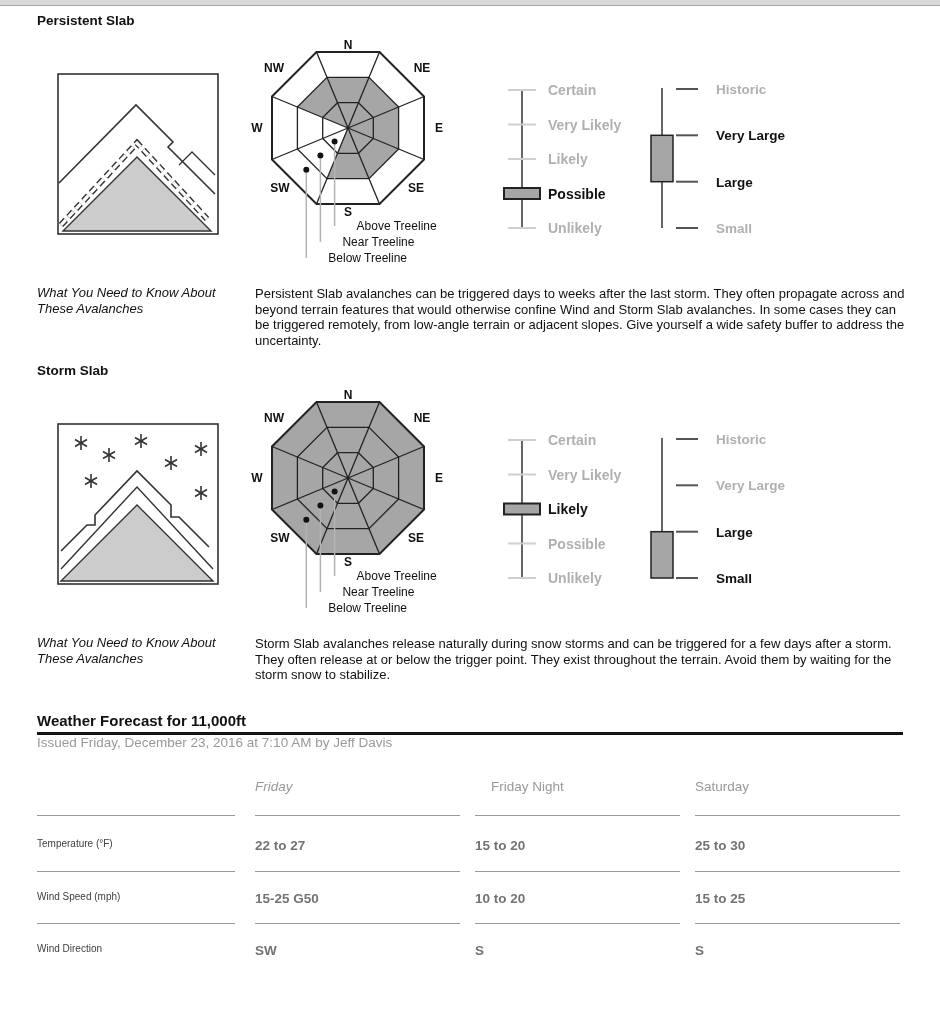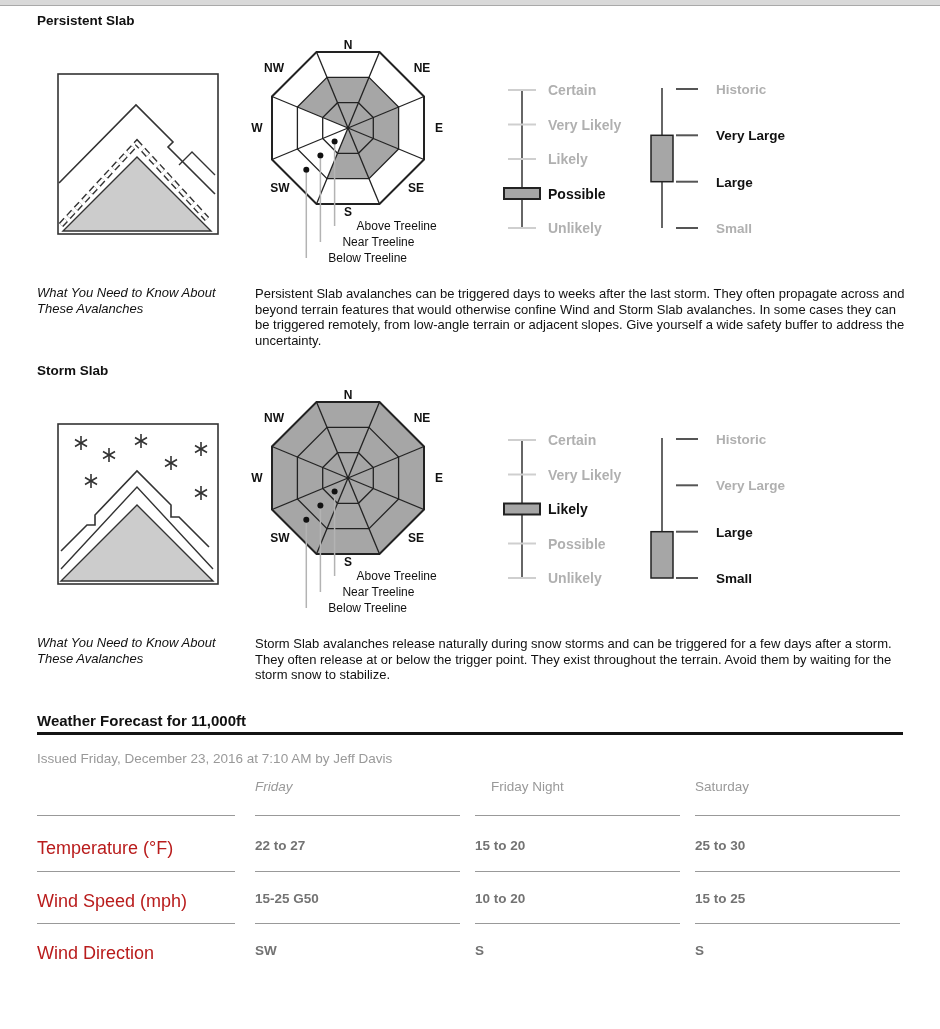--- a/index.html
+++ b/index.html
@@ -9,21 +9,21 @@
   .top-strip { position:absolute; left:0; top:0; width:940px; height:6px;
                background:#d9d9d9; border-bottom:1px solid #a9a9a9; }
   .abs { position:absolute; }
   .problem-title { font-size:13.5px; font-weight:bold; color:#111; }
   .know-label { font-size:13px; font-style:italic; line-height:16px; width:200px; color:#111; }
   .description { font-size:13px; line-height:15.6px; width:658px; color:#111; }
   .weather-title { font-size:15px; font-weight:bold; color:#111; }
   .weather-rule { height:3px; background:#141414; }
   .issued { font-size:13.5px; color:#999; }
   .col-header { font-size:13.5px; color:#999; }
-  .row-label { font-size:18px; color:#b91c1c; }
+  .row-label { font-size:10px; color:#404040; }
   .cell-value { font-size:13.5px; font-weight:bold; color:#737373; }
   .tbl-line { height:0; border-top:1px solid #999; }
   svg text { font-family:"Liberation Sans", sans-serif; }
 </style>
 </head>
 <body>
 
 <div class="page">
   <div class="top-strip"></div>
 
@@ -248,21 +248,21 @@
           <text x="81" y="158" font-size="13.5" font-weight="bold" fill="#111111">Small</text>
         </svg></div>
 
     <div class="abs know-label" style="left:37px; top:635px;">What You Need to Know About These Avalanches</div>
     <div class="abs description" style="left:255px; top:636px;">Storm Slab avalanches release naturally during snow storms and can be triggered for a few days after a storm. They often release at or below the trigger point. They exist throughout the terrain. Avoid them by waiting for the storm snow to stabilize.</div>
   </div>
 
   <div>
     <div class="abs weather-title" style="left:37px; top:712px;">Weather Forecast for 11,000ft</div>
     <div class="abs weather-rule" style="left:37px; top:732px; width:866px;"></div>
-    <div class="abs issued" style="left:37px; top:751px;text-align:right;">Issued Friday, December 23, 2016 at 7:10 AM by Jeff Davis</div>
+    <div class="abs issued" style="left:37px; top:735px;text-align:right;">Issued Friday, December 23, 2016 at 7:10 AM by Jeff Davis</div>
 
     <div class="abs col-header" style="left:255px; top:779px;font-style:italic;">Friday</div>
     <div class="abs col-header" style="left:475px; top:779px;margin-left:16px;">Friday Night</div>
     <div class="abs col-header" style="left:695px; top:779px;">Saturday</div>
 
     <div class="abs tbl-line" style="left:37px;  top:815px; width:198px;"></div>
     <div class="abs tbl-line" style="left:255px; top:815px; width:205px;"></div>
     <div class="abs tbl-line" style="left:475px; top:815px; width:205px;"></div>
     <div class="abs tbl-line" style="left:695px; top:815px; width:205px;"></div>
 

